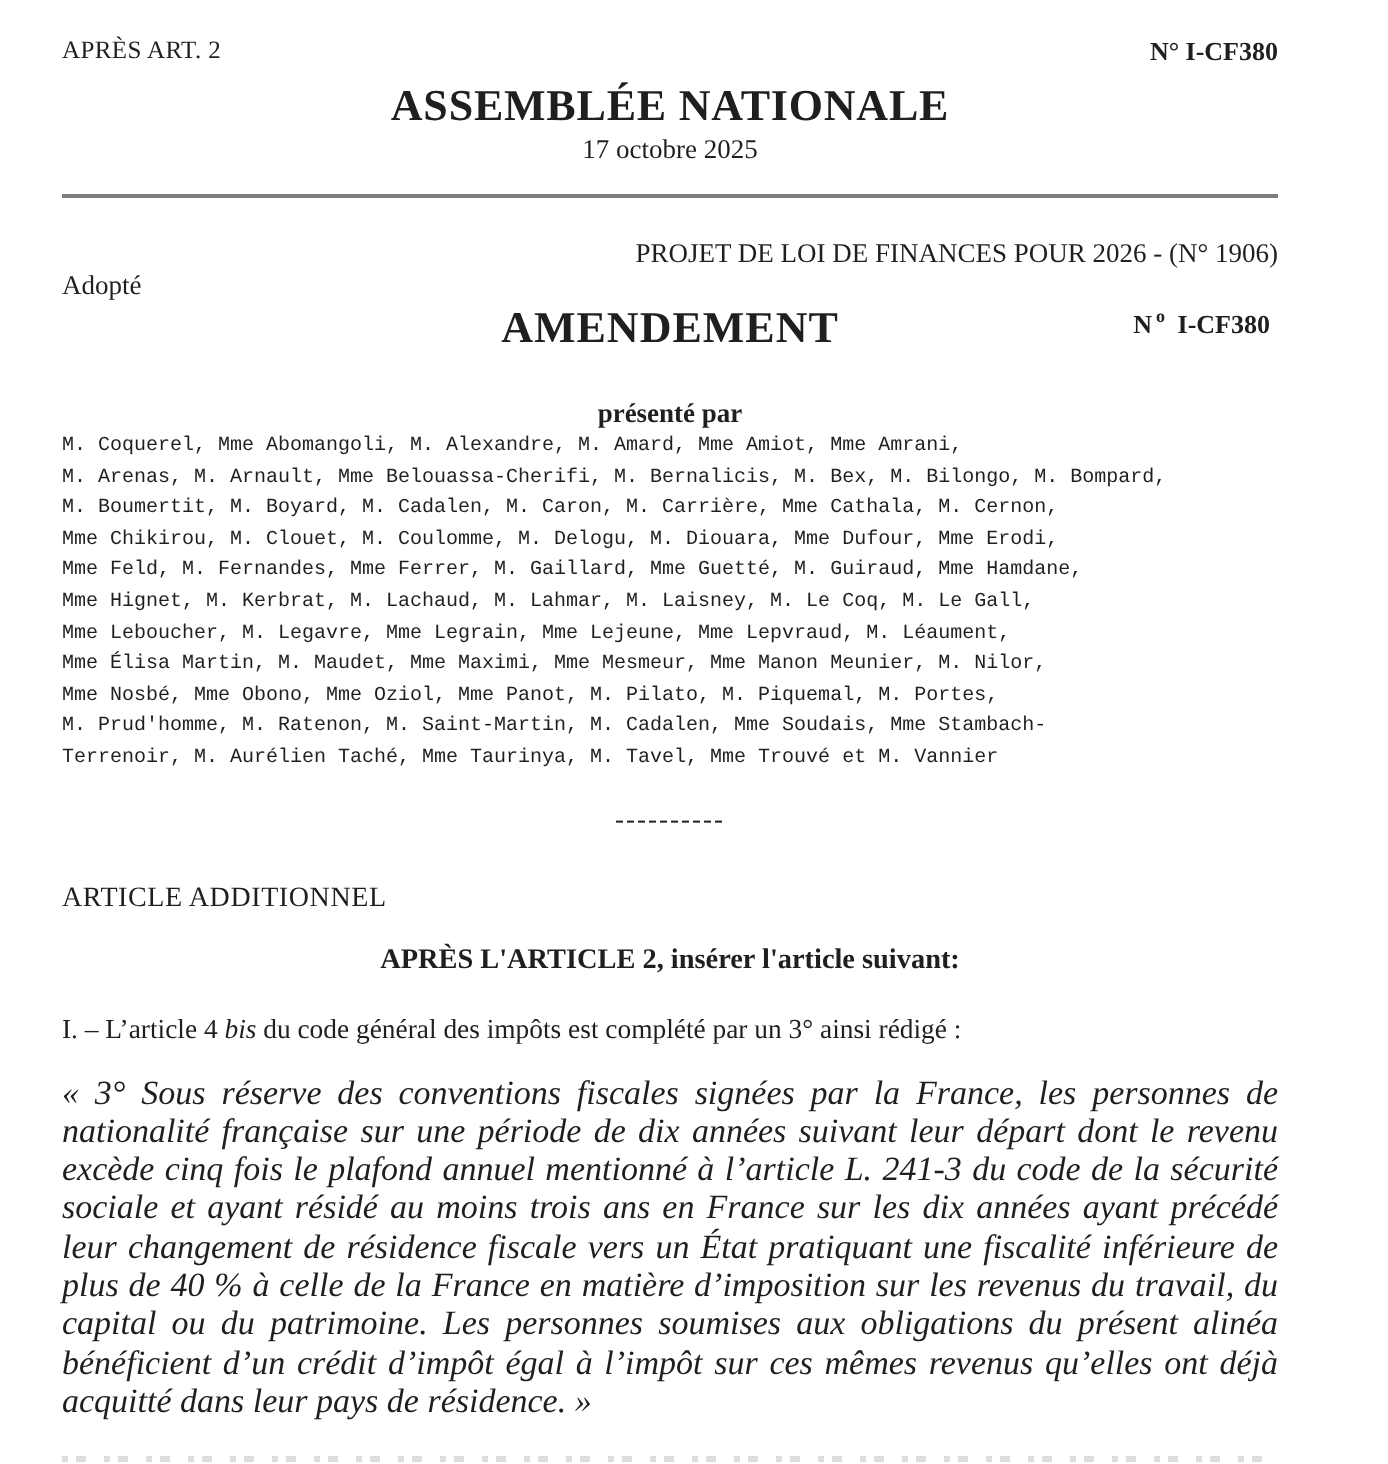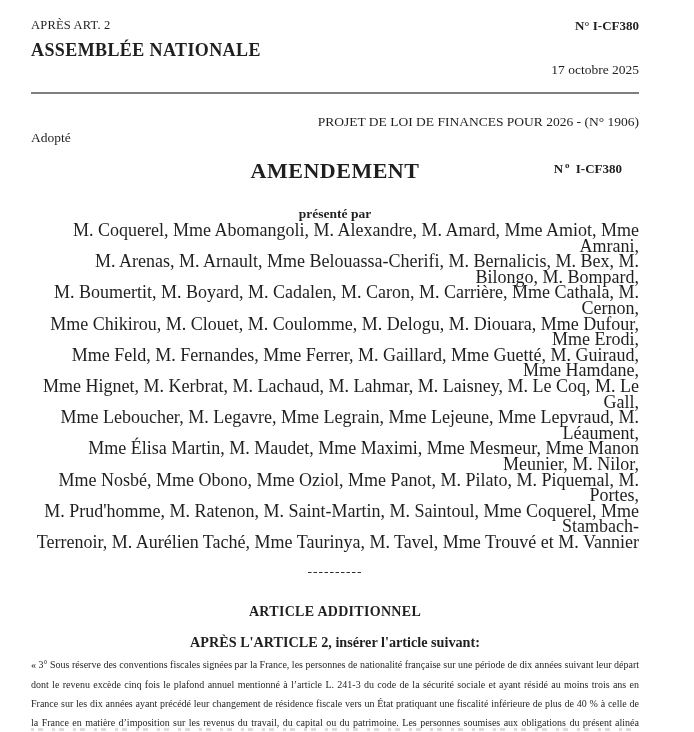--- a/index.html
+++ b/index.html
@@ -17,106 +17,107 @@
   .header-row {
     display: flex;
     justify-content: space-between;
     align-items: flex-start;
     font-size: 12.5px;
   }
   .header-left { letter-spacing: 0.2px; }
   .header-right { font-weight: bold; font-size: 13px; }
   .doc-title {
     margin-top: 6px;
-    text-align: left;
-    font-size: 18px;
+    text-align: center;
+    font-size: 22px;
     font-weight: bold;
     letter-spacing: 0.4px;
   }
   .doc-date {
-    text-align: right;
+    text-align: center;
     font-size: 13.5px;
     margin-top: 1px;
   }
   .rule {
     margin-top: 14px;
     height: 0;
     border: none;
     border-top: 2.5px solid #7f7f7f;
   }
   .bill-title {
     margin-top: 20px;
     text-align: right;
     font-size: 13.5px;
   }
   .status {
     text-align: left;
     font-size: 13.5px;
   }
   .amendment-row {
     position: relative;
-    margin-top: 12px;
+    margin-top: 0;
     height: 28px;
   }
   .amendment-title {
     text-align: center;
     font-size: 22px;
     font-weight: bold;
     letter-spacing: 0.5px;
   }
   .amendment-number {
     position: absolute;
-    right: 17px;
+    right: 4px;
     top: 2px;
     font-size: 13px;
     font-weight: bold;
     white-space: nowrap;
   }
   .amendment-number sup { font-size: 9px; margin: 0 3px 0 2px; }
   .presented-by {
     margin-top: 20px;
     text-align: center;
     font-size: 13.5px;
     font-weight: bold;
   }
   .signatories {
     margin-top: 1px;
-    text-align: right;
-    font-size: 18px;
+    text-align: left;
+    font-size: 10px;
     line-height: 15.6px;
+    font-family: Liberation Mono, monospace;
   }
   .separator-dashes {
     margin-top: 14px;
     text-align: center;
     font-size: 13.5px;
     letter-spacing: 1px;
   }
   .section-title {
     margin-top: 24px;
-    text-align: center;
     font-size: 14px;
-    font-weight: bold;
+    font-weight: normal;
     letter-spacing: 0.3px;
   }
   .instruction {
     margin-top: 14px;
     text-align: center;
     font-size: 14.2px;
     font-weight: bold;
   }
   .intro-clause {
     margin-top: 18px;
     font-size: 13.7px;
   }
   .intro-clause .it { font-style: italic; }
   .body-paragraph {
-    margin-top: 4px;
-    font-size: 10px;
+    margin-top: 14px;
+    font-size: 17px;
     line-height: 19.3px;
     text-align: justify;
+    font-style: italic;
   }
   .clipped-remnant {
     position: absolute;
     left: 31px;
     right: 31px;
     bottom: 1px;
     height: 3px;
     opacity: 0.22;
     background: repeating-linear-gradient(
       90deg,
@@ -156,28 +157,29 @@
   <div class="signatories">
     <div>M. Coquerel, Mme Abomangoli, M. Alexandre, M. Amard, Mme Amiot, Mme Amrani,</div>
     <div>M. Arenas, M. Arnault, Mme Belouassa-Cherifi, M. Bernalicis, M. Bex, M. Bilongo, M. Bompard,</div>
     <div>M. Boumertit, M. Boyard, M. Cadalen, M. Caron, M. Carrière, Mme Cathala, M. Cernon,</div>
     <div>Mme Chikirou, M. Clouet, M. Coulomme, M. Delogu, M. Diouara, Mme Dufour, Mme Erodi,</div>
     <div>Mme Feld, M. Fernandes, Mme Ferrer, M. Gaillard, Mme Guetté, M. Guiraud, Mme Hamdane,</div>
     <div>Mme Hignet, M. Kerbrat, M. Lachaud, M. Lahmar, M. Laisney, M. Le Coq, M. Le Gall,</div>
     <div>Mme Leboucher, M. Legavre, Mme Legrain, Mme Lejeune, Mme Lepvraud, M. Léaument,</div>
     <div>Mme Élisa Martin, M. Maudet, Mme Maximi, Mme Mesmeur, Mme Manon Meunier, M. Nilor,</div>
     <div>Mme Nosbé, Mme Obono, Mme Oziol, Mme Panot, M. Pilato, M. Piquemal, M. Portes,</div>
-    <div>M. Prud'homme, M. Ratenon, M. Saint-Martin, M. Saintoul, Mme Coquerel, Mme Stambach-</div>
+    <div>M. Prud'homme, M. Ratenon, M. Saint-Martin, M. Cadalen, Mme Soudais, Mme Stambach-</div>
     <div>Terrenoir, M. Aurélien Taché, Mme Taurinya, M. Tavel, Mme Trouvé et M. Vannier</div>
   </div>
 
   <div class="separator-dashes">----------</div>
 
   <div class="section-title">ARTICLE ADDITIONNEL</div>
 
   <div class="instruction">APRÈS L'ARTICLE 2, insérer l'article suivant:</div>
 
+  <div class="intro-clause"><span>I. – L’article 4 </span><span class="it">bis</span><span> du code général des impôts est complété par un 3° ainsi rédigé :</span></div>
 
   <div class="body-paragraph">« 3° Sous réserve des conventions fiscales signées par la France, les personnes de nationalité française sur une période de dix années suivant leur départ dont le revenu excède cinq fois le plafond annuel mentionné à l’article L. 241-3 du code de la sécurité sociale et ayant résidé au moins trois ans en France sur les dix années ayant précédé leur changement de résidence fiscale vers un État pratiquant une fiscalité inférieure de plus de 40 % à celle de la France en matière d’imposition sur les revenus du travail, du capital ou du patrimoine. Les personnes soumises aux obligations du présent alinéa bénéficient d’un crédit d’impôt égal à l’impôt sur ces mêmes revenus qu’elles ont déjà acquitté dans leur pays de résidence. »</div>
 
   <div class="clipped-remnant"></div>
 
 </div>
 
 </body></html>

